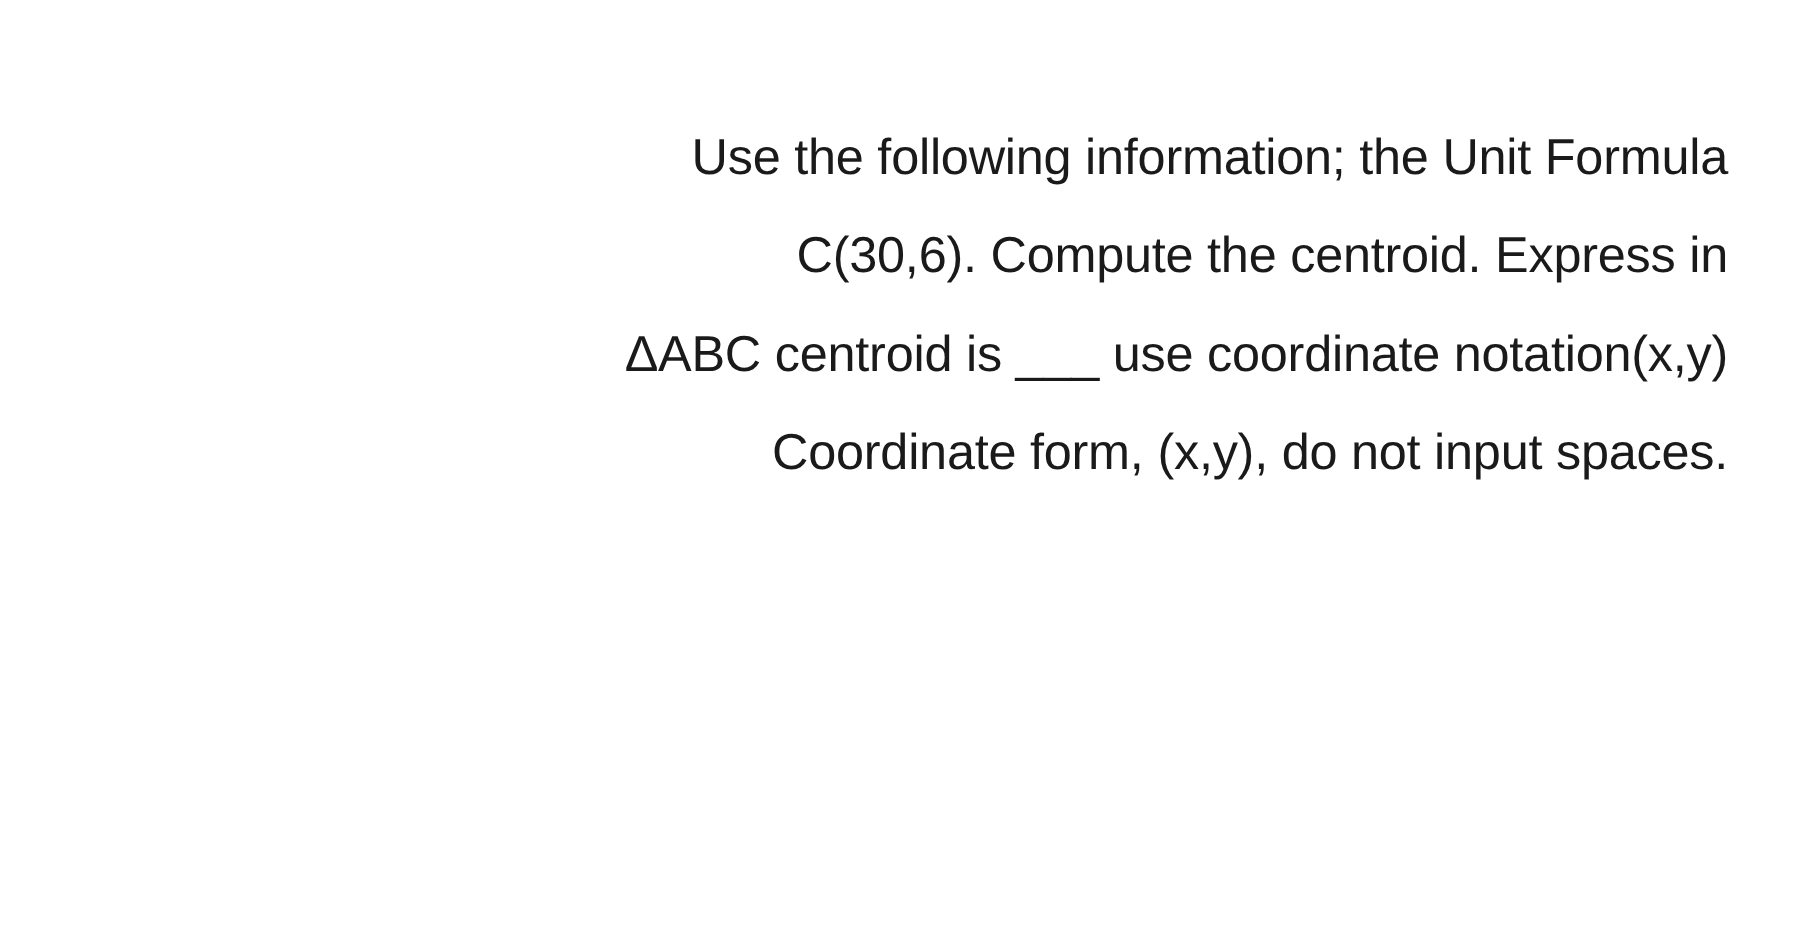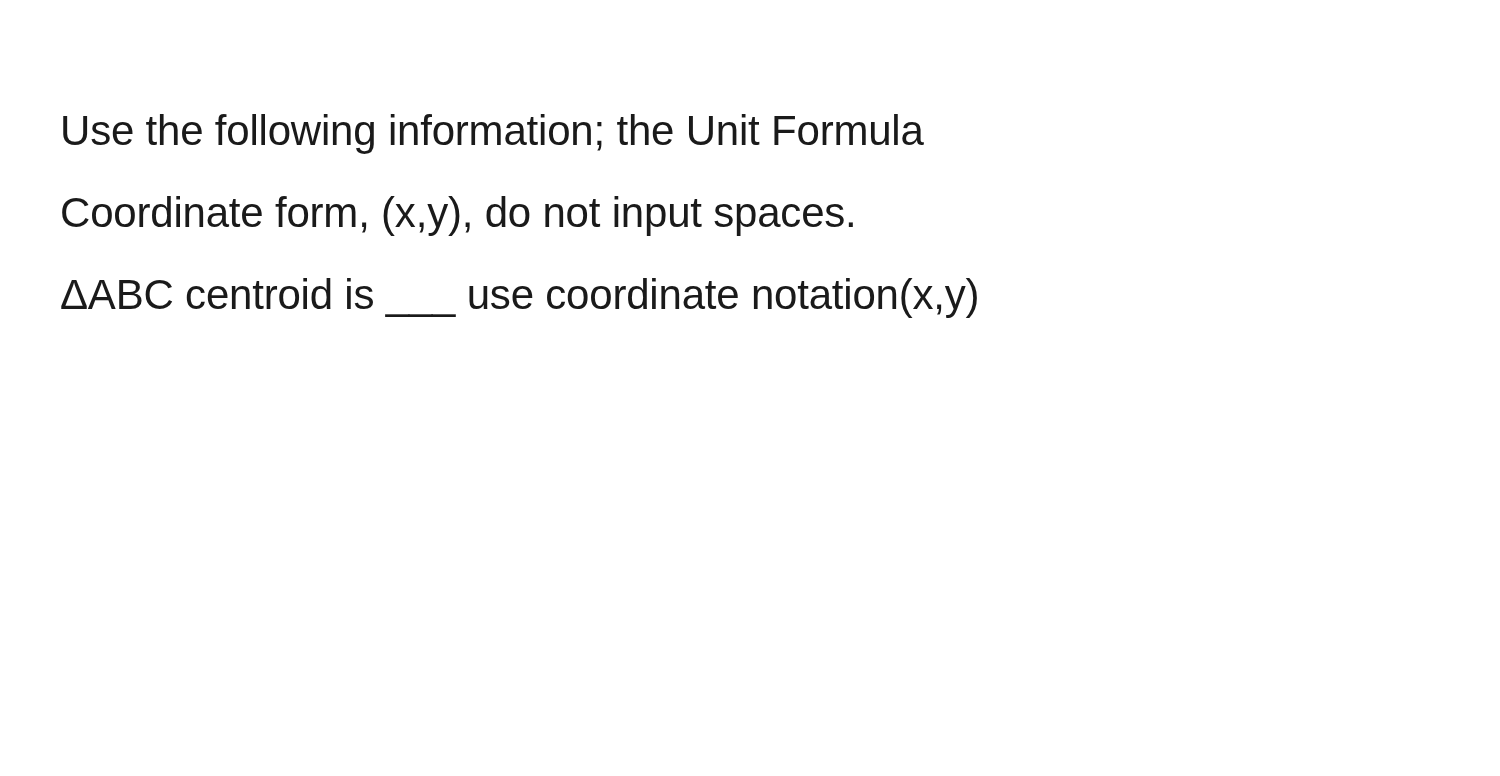--- a/index.html
+++ b/index.html
@@ -16,22 +16,24 @@
     }
     .question-container {
       color: #1a1a1a;
       font-size: 42px;
       line-height: 1.95;
       font-weight: 400;
       letter-spacing: -0.2px;
     }
     .question-text {
       margin: 0;
+      text-align: right;
     }
   </style>
 </head>
 <body>
 
 <div class="question-container">
   <p class="question-text">Use the following information; the Unit Formula</p>
+  <p class="question-text">C(30,6). Compute the centroid. Express in</p>
+  <p class="question-text">ΔABC centroid is ___ use coordinate notation(x,y)</p>
   <p class="question-text">Coordinate form, (x,y), do not input spaces.</p>
-  <p class="question-text">ΔABC centroid is ___ use coordinate notation(x,y)</p>
 </div>
 
 </body></html>

